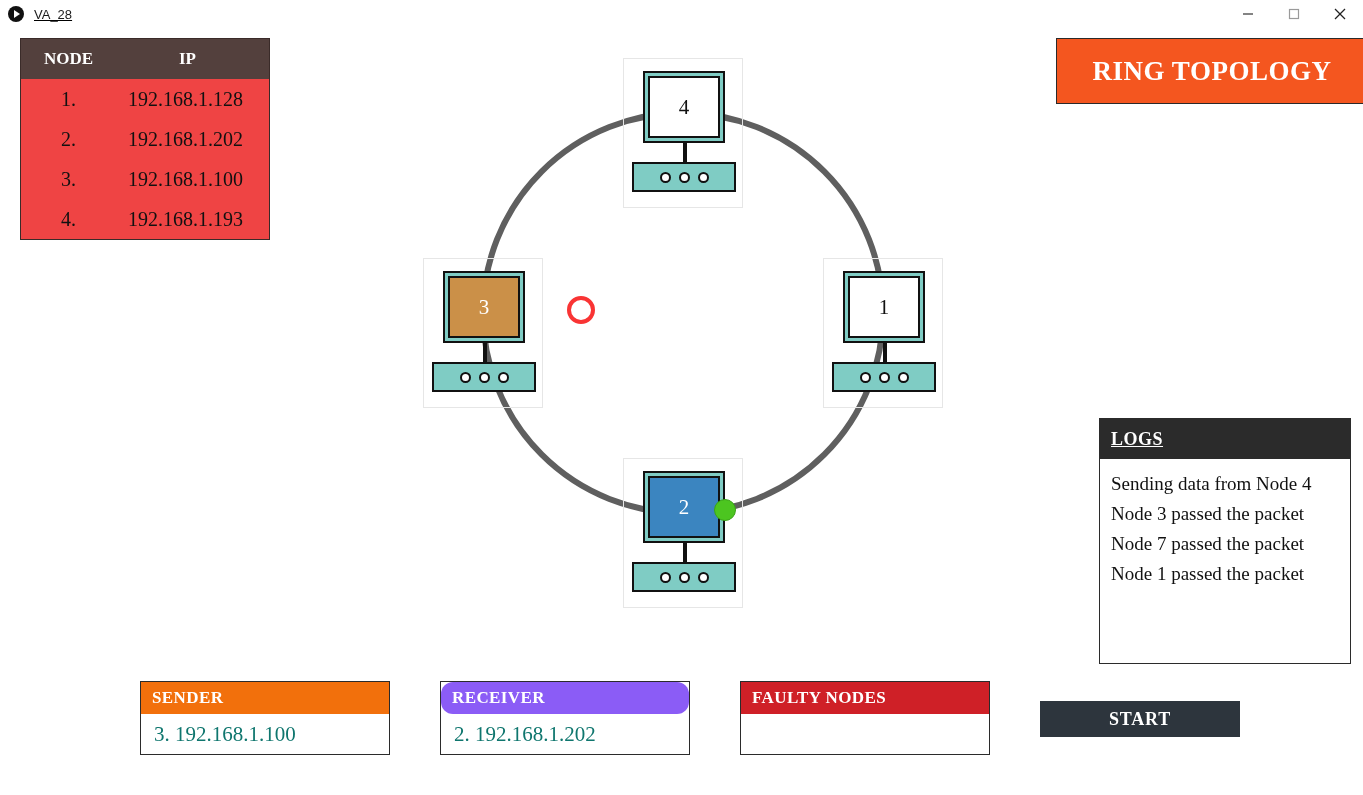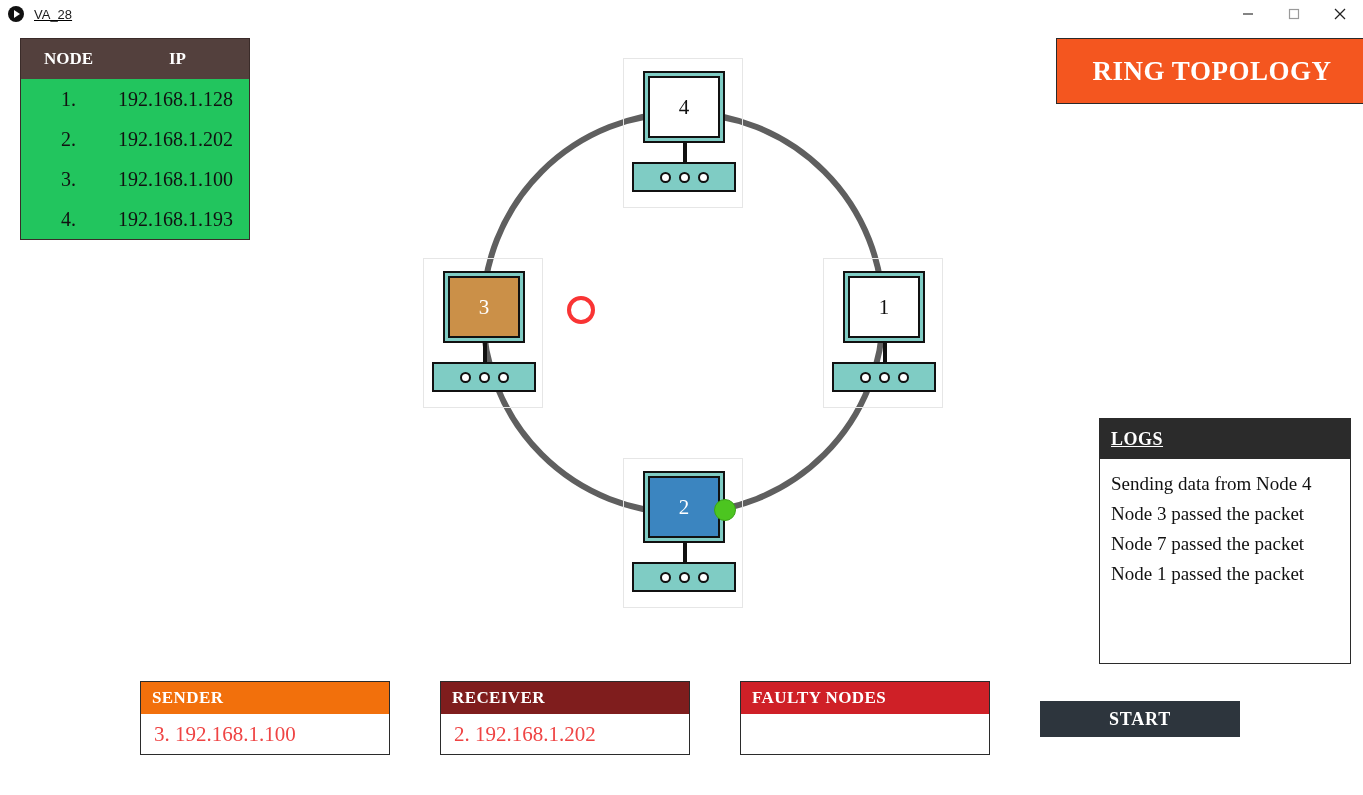--- a/index.html
+++ b/index.html
@@ -58,23 +58,23 @@
     display: flex;
     align-items: center;
     justify-content: center;
   }
   .win-btn svg { display: block; }
 
   
   .node-table {
     position: absolute;
     left: 20px; top: 38px;
-    width: 230px;
+    width: 250px;
     border: 1px solid #3a2b29;
-    background: #22c55e;
+    background: #ef4444;
     box-sizing: border-box;
   }
   .node-table-header {
     background: #53403D;
     color: #ffffff;
     display: flex;
     height: 40px;
     align-items: center;
     font-family: "Liberation Serif", serif;
     font-weight: bold;
@@ -244,21 +244,21 @@
     font-size: 17px;
     letter-spacing: 0.4px;
   }
   .field-value {
     height: 40px;
     display: flex;
     align-items: center;
     padding-left: 13px;
     font-family: "Liberation Serif", serif;
     font-size: 21px;
-    color: #ef4444;
+    color: #0f766e;
     background: #ffffff;
   }
   #sender-panel  { left: 140px; top: 681px; }
   #receiver-panel{ left: 440px; top: 681px; }
   #faulty-panel  { left: 740px; top: 681px; }
   #sender-panel .field-header   { background: #F2700C; }
   #receiver-panel .field-header { background: #1668C6; }
   #faulty-panel .field-header   { background: #CF2027; text-align: center; }
 
   .start-button {
@@ -401,21 +401,21 @@
     <div class="log-line">Node 1 passed the packet</div>
   </div>
 </div>
 
 <div class="field-panel" id="sender-panel">
   <div class="field-header" style="background: rgb(242, 112, 12);">SENDER</div>
   <div class="field-value">3. 192.168.1.100</div>
 </div>
 
 <div class="field-panel" id="receiver-panel">
-  <div class="field-header" style="background: #7f1d1d;">RECEIVER</div>
+  <div class="field-header" style="background: #8b5cf6; border-radius: 12px;">RECEIVER</div>
   <div class="field-value">2. 192.168.1.202</div>
 </div>
 
 <div class="field-panel" id="faulty-panel">
   <div class="field-header" style="background: rgb(207, 32, 39);">FAULTY NODES</div>
   <div class="field-value"></div>
 </div>
 
 <div class="start-button" style="background: rgb(45, 53, 61);">START</div>
 

